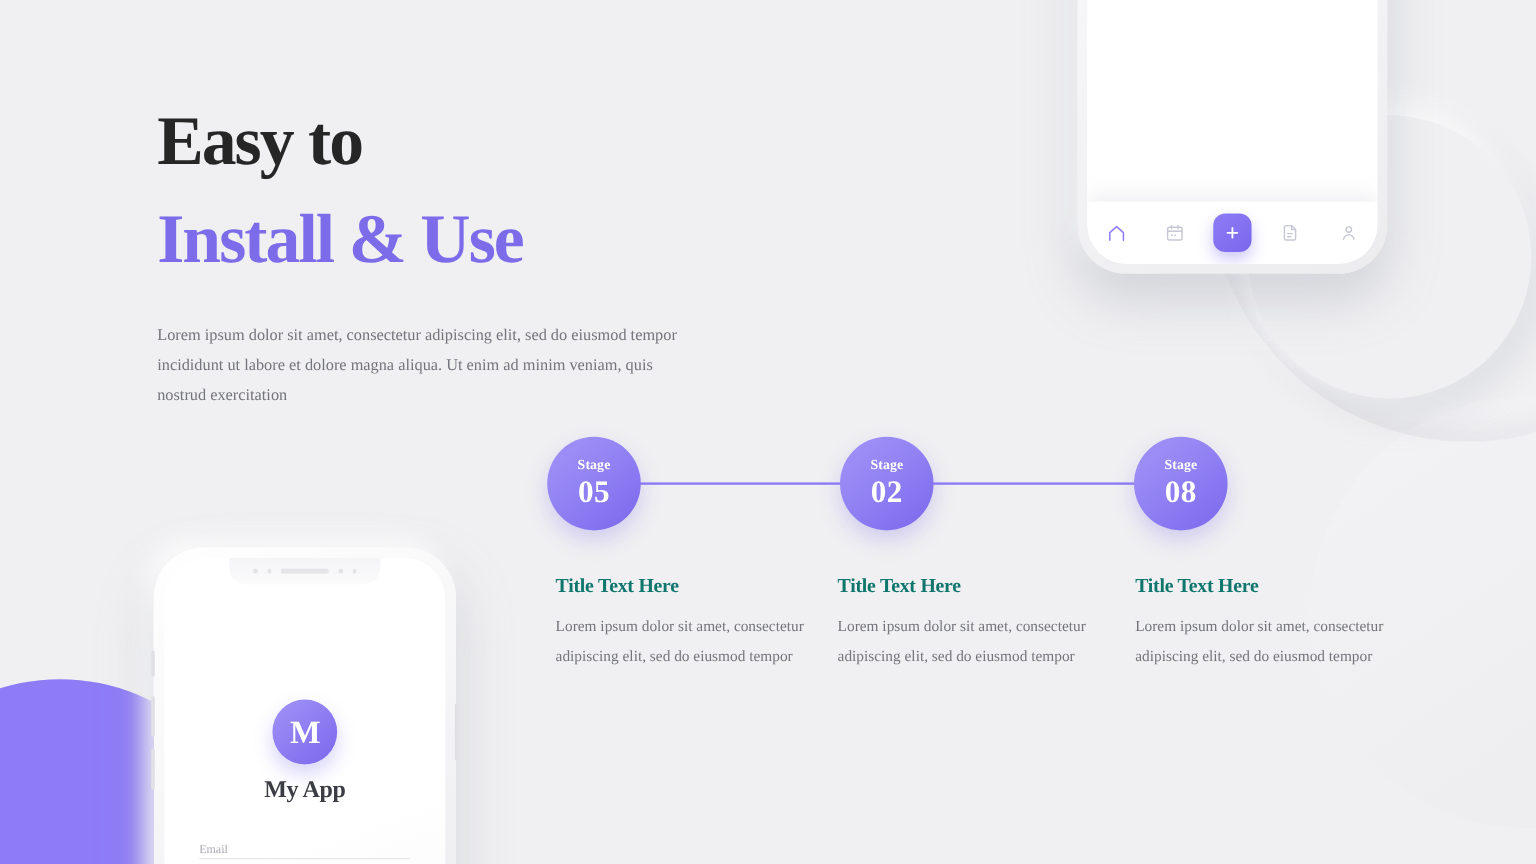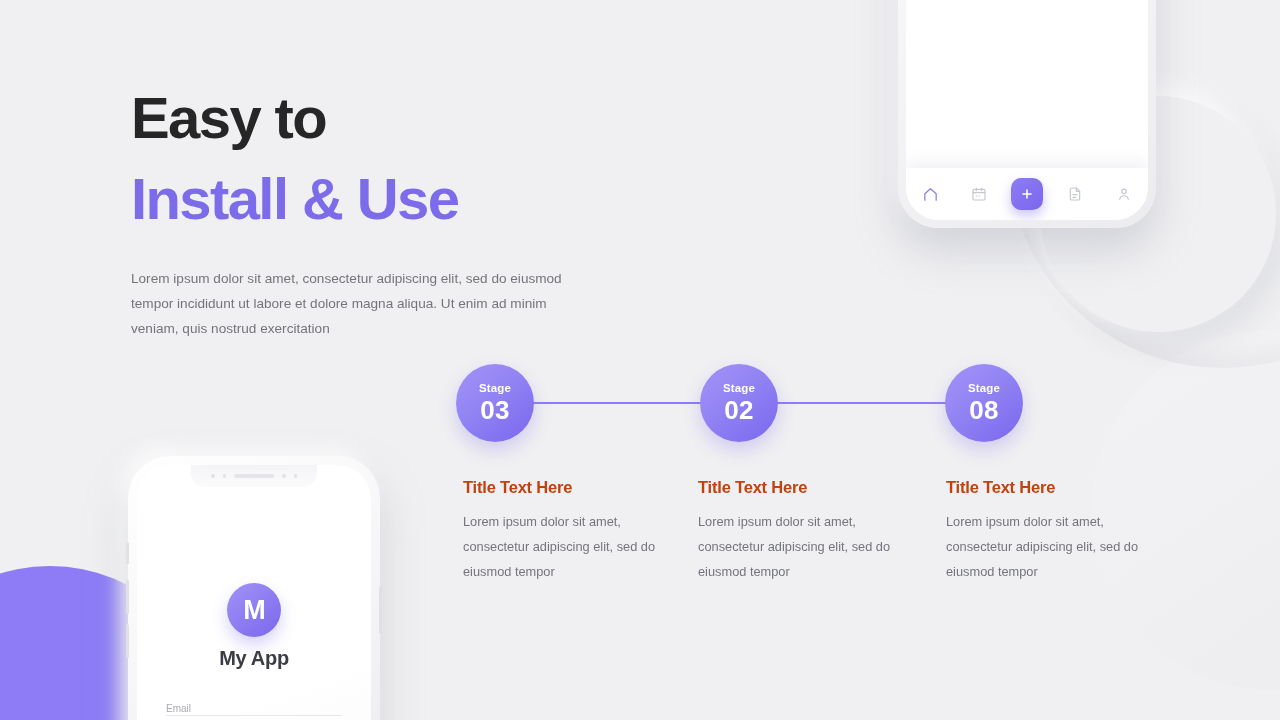--- a/index.html
+++ b/index.html
@@ -3,21 +3,21 @@
 <meta charset="utf-8">
 <title>Easy to Install &amp; Use</title>
 <style>
   html,body{margin:0;padding:0;}
   body{
     width:1280px;height:720px;overflow:hidden;position:relative;
     background:#f0f0f2;
     font-family:"Liberation Sans","DejaVu Sans",sans-serif;
     -webkit-font-smoothing:antialiased;
   }
-  .stage{position:absolute;inset:0;width:1280px;height:720px;overflow:hidden;}
+  .stage{position:absolute;inset:0;width:1280px;height:720px;overflow:hidden;font-family:Liberation Serif, serif;}
 
   
   .deco-ring{
     position:absolute;border-radius:50%;
     background:#f0f0f2;
     box-shadow:-10px -10px 26px rgba(255,255,255,.95), 10px 12px 30px rgba(180,182,192,.32);
   }
   .deco-ring-big{
     left:1040px;top:96px;width:236px;height:236px;
   }
@@ -70,21 +70,21 @@
 
   .s1{left:456px;top:364px;}
   .s2{left:700px;top:364px;}
   .s3{left:945px;top:364px;}
 
   .col{position:absolute;top:478px;width:208px;}
   .col-1{left:463px;}
   .col-2{left:698px;}
   .col-3{left:946px;}
   .col-title{
-    font-size:16.5px;font-weight:700;color:#c2410c;margin:0 0 12px 0;letter-spacing:-.2px;
+    font-size:16.5px;font-weight:700;color:#0f766e;margin:0 0 12px 0;letter-spacing:-.2px;
   }
   .col-body{font-size:12.8px;line-height:25px;color:#74757c;margin:0;}
 
   
   .phone-tr{
     position:absolute;left:898px;top:-250px;width:258px;height:478px;
     border-radius:40px;
     background:linear-gradient(150deg,#fdfdfe,#ececef);
     padding:8px;box-sizing:border-box;
     box-shadow:0 22px 42px rgba(160,163,176,.38), -6px -6px 16px rgba(255,255,255,.9);
@@ -171,21 +171,21 @@
     <h1 class="h1-line h1-purple">Install &amp; Use</h1>
   </div>
   <p class="lead">Lorem ipsum dolor sit amet, consectetur adipiscing elit, sed do eiusmod tempor incididunt ut labore et dolore magna aliqua. Ut enim ad minim veniam, quis nostrud exercitation</p>
 
   <div class="timeline">
     <div class="connector connector-a"></div>
     <div class="connector connector-b"></div>
 
     <div class="stage-circle s1">
       <span class="stage-word">Stage</span>
-      <span class="stage-num">03</span>
+      <span class="stage-num">05</span>
     </div>
     <div class="stage-circle s2">
       <span class="stage-word">Stage</span>
       <span class="stage-num">02</span>
     </div>
     <div class="stage-circle s3">
       <span class="stage-word">Stage</span>
       <span class="stage-num">08</span>
     </div>
 

